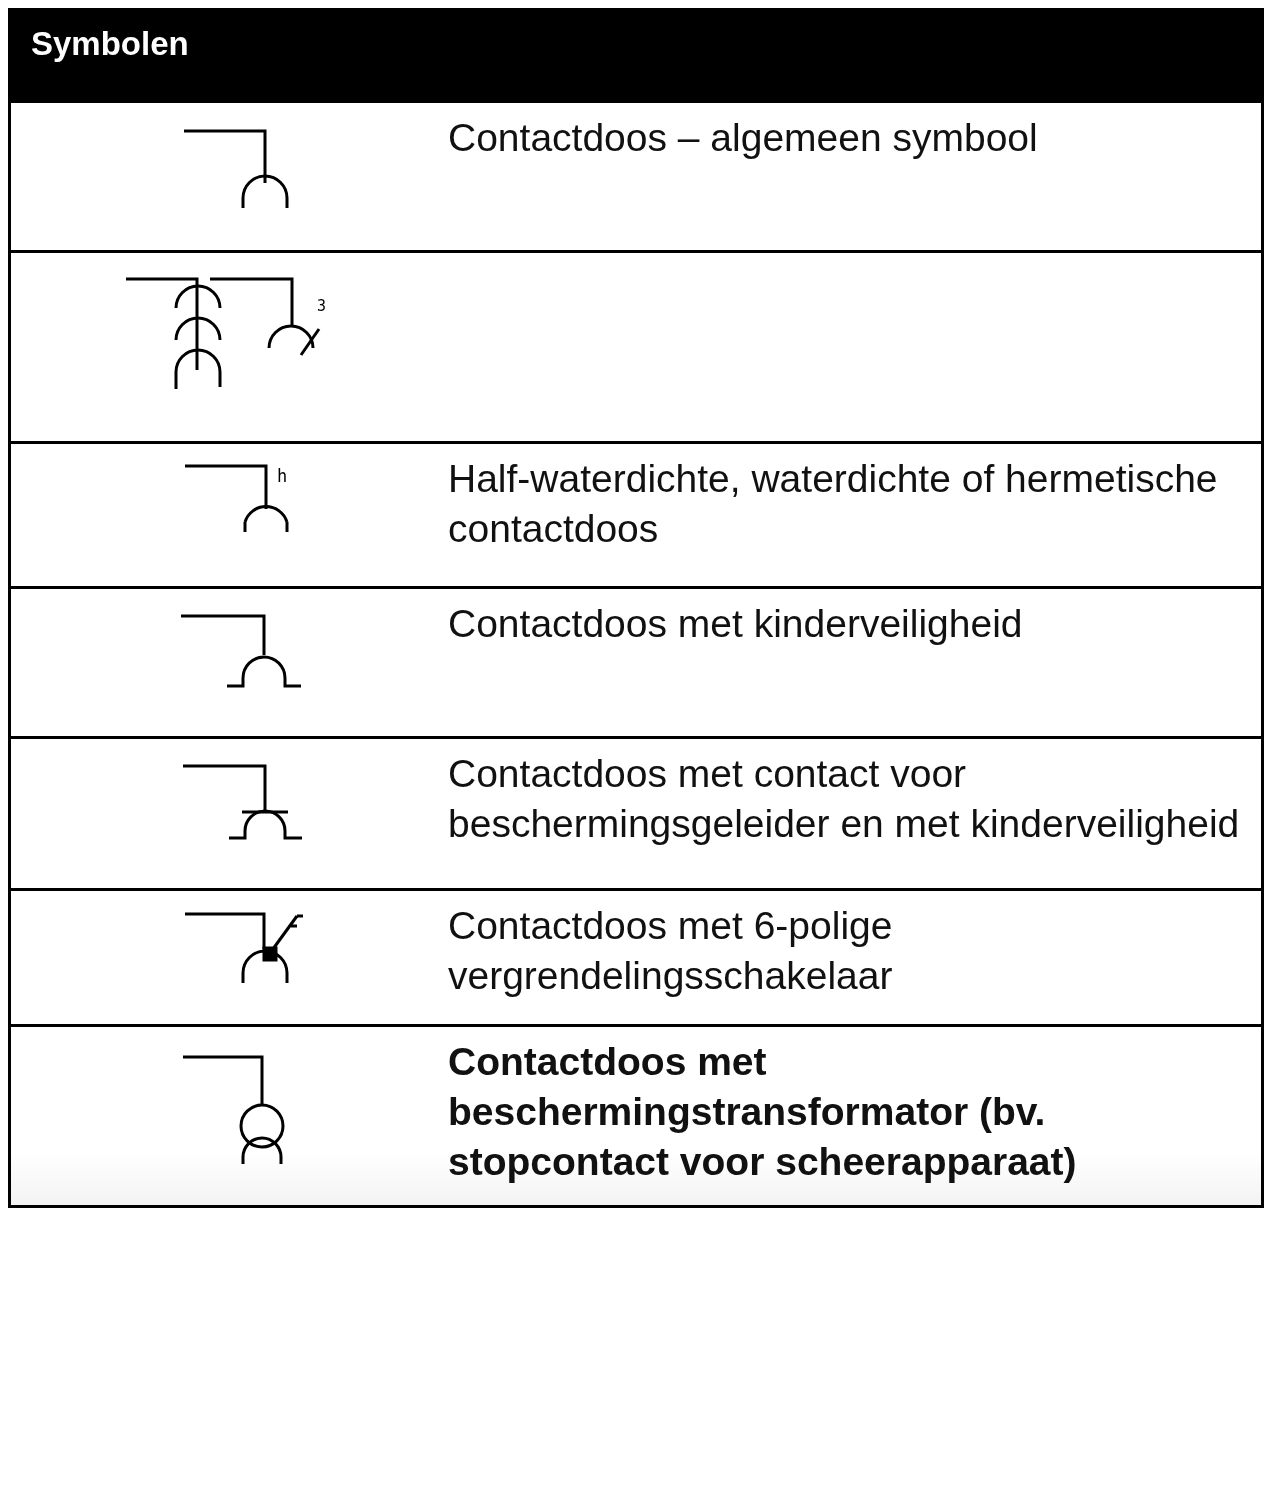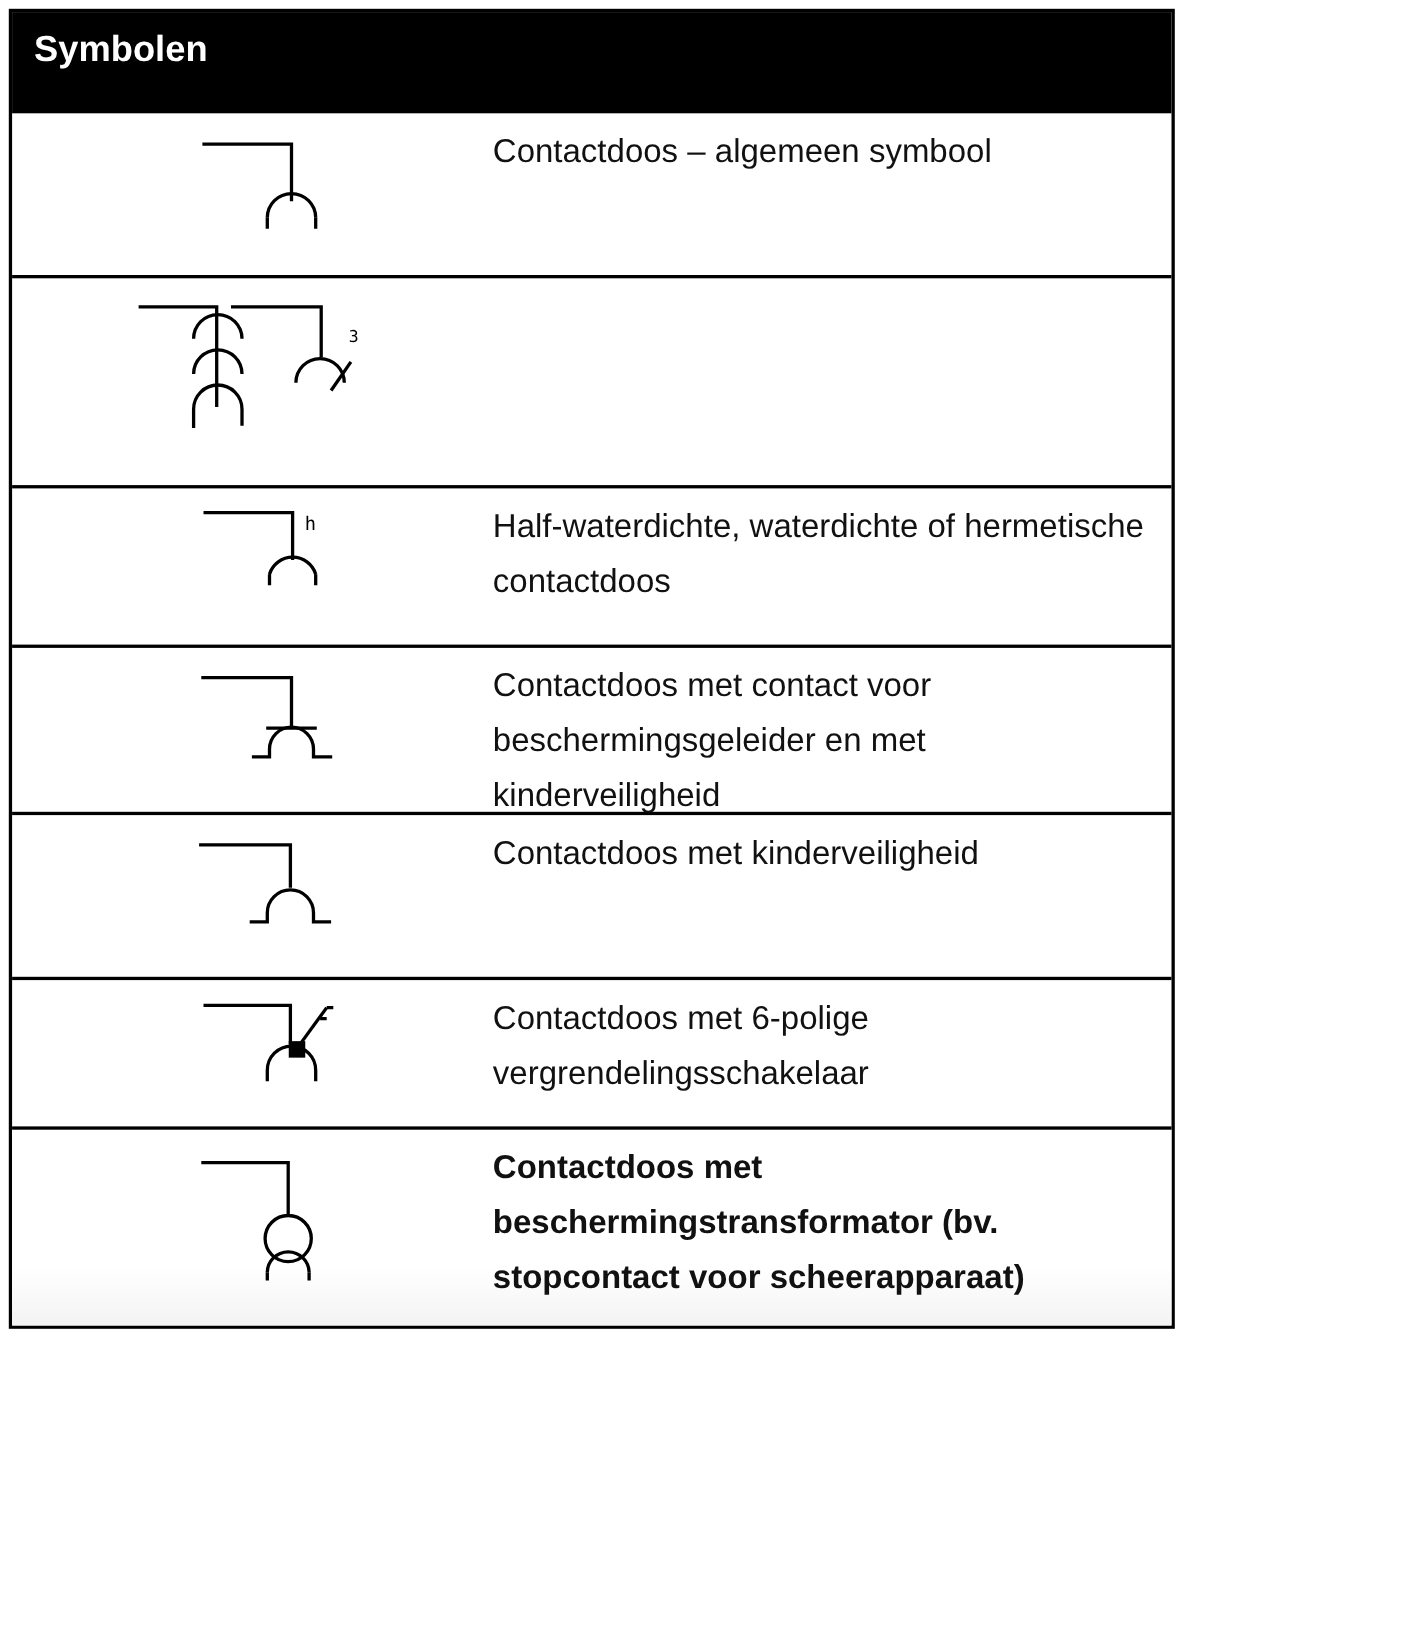--- a/index.html
+++ b/index.html
@@ -1,26 +1,26 @@
 <!DOCTYPE html>
 <html><head>
 <meta charset="utf-8">
 <style>
   html, body { margin: 0; padding: 0; background: #ffffff; }
   body { width: 1282px; height: 1496px; position: relative; overflow: hidden;
          font-family: "Liberation Sans", "DejaVu Sans", sans-serif; }
-  .table { position: absolute; left: 8px; top: 8px; width: 1060px;
+  .table { position: absolute; left: 8px; top: 8px; width: 1256px;
            border: 3px solid #000; box-sizing: border-box; }
   .header { background: #000; height: 89px; color: #fff; box-sizing: border-box;
             padding: 14px 0 0 20px; font-weight: bold; font-size: 33px; }
   .row { display: flex; border-top: 3px solid #000; box-sizing: border-box; }
   .row:first-of-type { border-top: none; }
   .sym { width: 420px; flex: none; position: relative; }
   .sym svg { position: absolute; left: 0; top: 0; }
-  .desc { flex: 1; font-size: 30px; line-height: 50px; color: #111;
+  .desc { flex: 1; font-size: 39px; line-height: 50px; color: #111;
           padding: 10px 20px 0 17px; box-sizing: border-box; }
   .last { background: linear-gradient(#ffffff 70%, #f3f3f3 100%); font-weight: bold; }
 </style>
 </head>
 <body>
 
 <div class="table">
   <div class="header">
     <span>Symbolen</span>
   </div>
@@ -56,41 +56,41 @@
       <svg width="420" height="145" fill="none" stroke="#000" stroke-width="3">
         <path d="M174 22 H255 V65"></path>
         <path d="M234 78 A22 22 0 0 1 276 78 M234 78 V88 M276 78 V88"></path>
         <text x="266" y="38" font-size="17" fill="#000" stroke="none" font-family="DejaVu Sans Mono, monospace">h</text>
       </svg>
     </div>
     <div class="desc">Half-waterdichte, waterdichte of hermetische contactdoos</div>
   </div>
 
 
+  <div class="row" style="height:150px">
+    <div class="sym">
+      <svg width="420" height="150" fill="none" stroke="#000" stroke-width="3">
+        <path d="M170 27 H253 V66"></path>
+        <path d="M232 89 A21 21 0 0 1 274 89"></path>
+        <path d="M216 97 H232 V89 M274 89 V97 H290"></path>
+      </svg>
+    </div>
+    <div class="desc">Contactdoos met kinderveiligheid</div>
+  </div>
+
   <div class="row" style="height:152px">
     <div class="sym">
       <svg width="420" height="152" fill="none" stroke="#000" stroke-width="3">
         <path d="M172 27 H254 V73"></path>
         <path d="M231 73 H277"></path>
         <path d="M234 92 A20 20 0 0 1 274 92"></path>
         <path d="M218 99 H234 V92 M274 92 V99 H291"></path>
       </svg>
     </div>
     <div class="desc">Contactdoos met contact voor beschermingsgeleider en met kinderveiligheid</div>
-  </div>
-
-  <div class="row" style="height:150px">
-    <div class="sym">
-      <svg width="420" height="150" fill="none" stroke="#000" stroke-width="3">
-        <path d="M170 27 H253 V66"></path>
-        <path d="M232 89 A21 21 0 0 1 274 89"></path>
-        <path d="M216 97 H232 V89 M274 89 V97 H290"></path>
-      </svg>
-    </div>
-    <div class="desc">Contactdoos met kinderveiligheid</div>
   </div>
 
 
   <div class="row" style="height:136px">
     <div class="sym">
       <svg width="420" height="136" fill="none" stroke="#000" stroke-width="3">
         <path d="M174 23 H253 V58"></path>
         <rect x="253" y="57" width="12" height="12" fill="#000"></rect>
         <path d="M232 82 A22 22 0 0 1 276 82 M232 82 V92 M276 82 V92"></path>
         <path d="M262 58 L286 25"></path>

